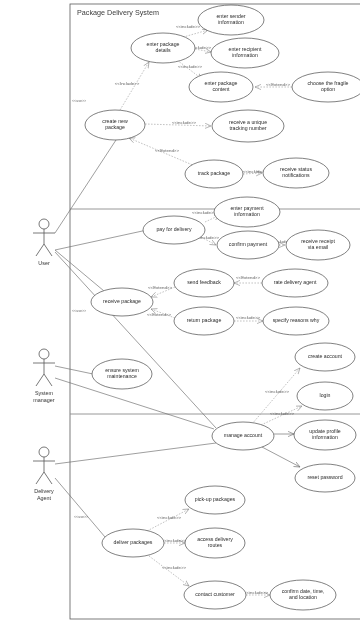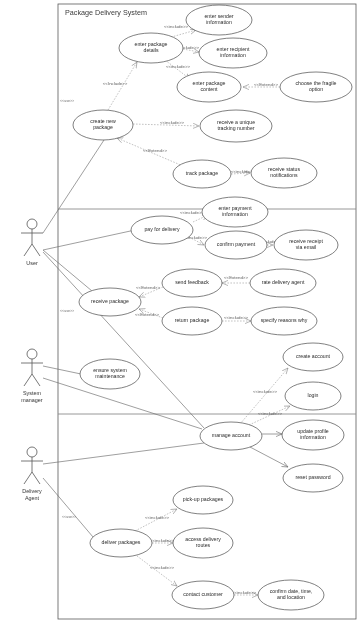--- a/index.html
+++ b/index.html
@@ -9,21 +9,21 @@
   }
   body {
     width: 360px;
     height: 624px;
     font-family: "Liberation Sans", sans-serif;
     overflow: hidden;
     position: relative;
   }
   #diagram-root {
     position: absolute;
-    left: 0; top: 0;
+    left: 12px; top: 0;
     width: 285px;
     height: 624px;
   }
   svg { display: block; }
   .uc-ellipse {
     fill: #ffffff;
     stroke: #4a4a4a;
     stroke-width: 0.7;
   }
   .uc-label {

